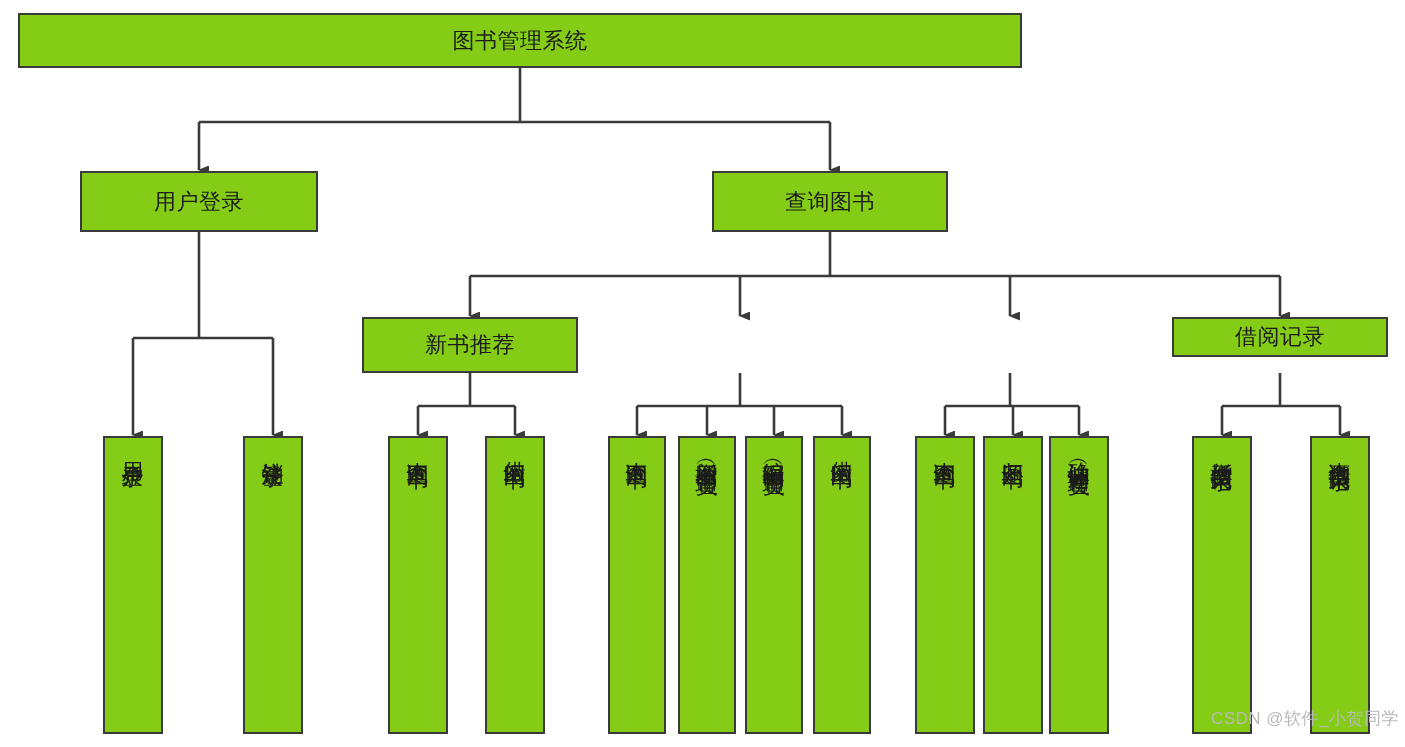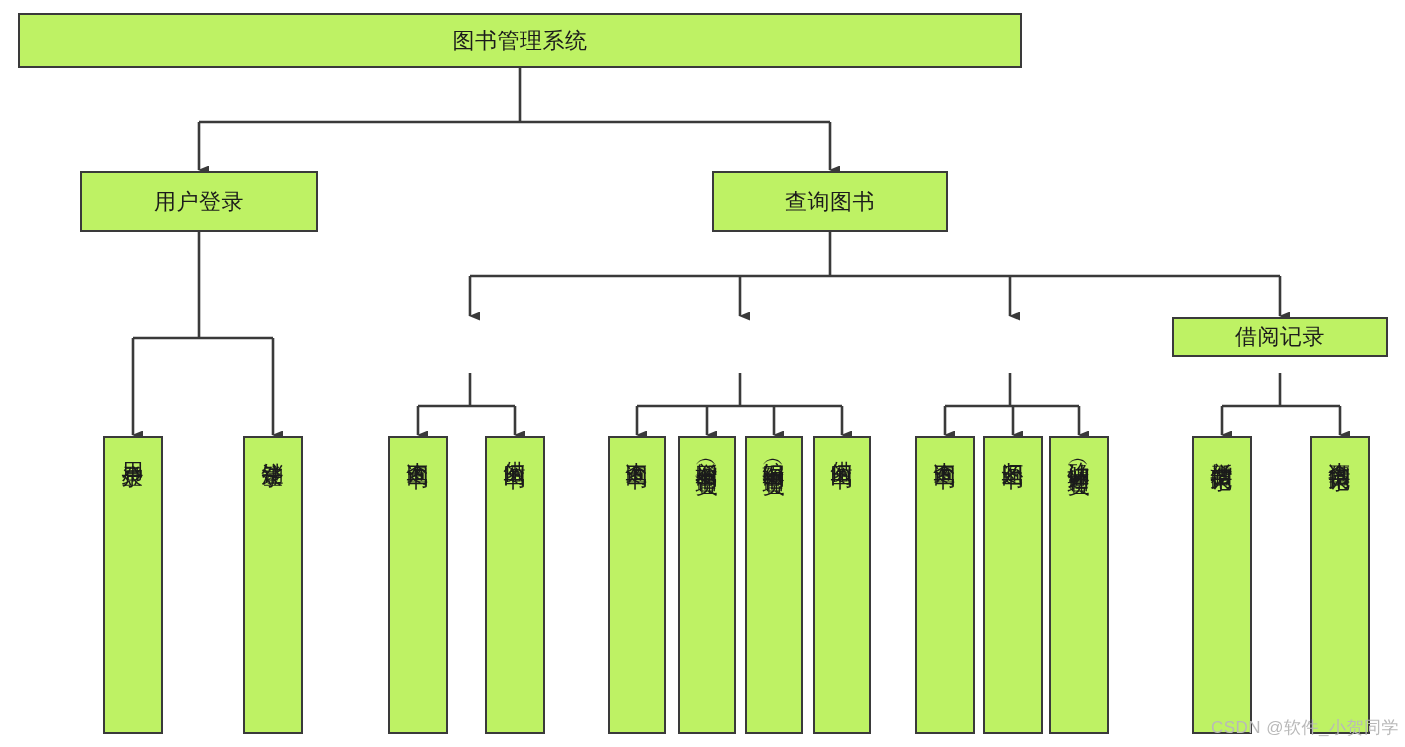--- a/index.html
+++ b/index.html
@@ -23,21 +23,21 @@
     position: absolute;
     left: 0;
     top: 0;
     width: 1405px;
     height: 747px;
     pointer-events: none;
   }
   .node {
     position: absolute;
     box-sizing: border-box;
-    background: #bef264;
+    background: #84cc16;
     border: 2.5px solid #3a3a3a;
     display: flex;
     align-items: center;
     justify-content: center;
     overflow: hidden;
   }
   .node .label {
     color: #1b1b1b;
     font-size: 21px;
     line-height: 1.18;
@@ -55,21 +55,21 @@
     line-height: 1.05;
     letter-spacing: 2px;
     white-space: nowrap;
   }
   .node.lvl0 .label { font-size: 22px; }
   .node.lvl1 .label { font-size: 22px; }
   .node.lvl2 .label { font-size: 22px; }
   .watermark {
     position: absolute;
     right: 6px;
-    bottom: 8px;
+    bottom: 17px;
     color: #b9b9b9;
     font-size: 17px;
     letter-spacing: 0.5px;
     white-space: nowrap;
   }
 </style>
 </head>
 <body>
 
 <div id="diagram-root">
@@ -122,20 +122,23 @@
   </div>
 
   <div class="node lvl1" id="n-user_login" style="left: 80px; top: 171px; width: 238px; height: 61px;">
     <span class="label">用户登录</span>
   </div>
 
   <div class="node lvl1" id="n-book_manage" style="left: 712px; top: 171px; width: 236px; height: 61px;">
     <span class="label">查询图书</span>
   </div>
 
+  <div class="node lvl2" id="n-new_book_rec" style="left: 362px; top: 317px; width: 216px; height: 56px;">
+    <span class="label">新书推荐</span>
+  </div>
 
 
 
   <div class="node lvl2" id="n-borrow_record" style="left: 1172px; top: 317px; width: 216px; height: 40px;">
     <span class="label">借阅记录</span>
   </div>
 
   <div class="node vertical" id="n-leaf_user_login" style="left: 103px; top: 436px; width: 60px; height: 298px;">
     <span class="label">用户登录</span>
   </div>

